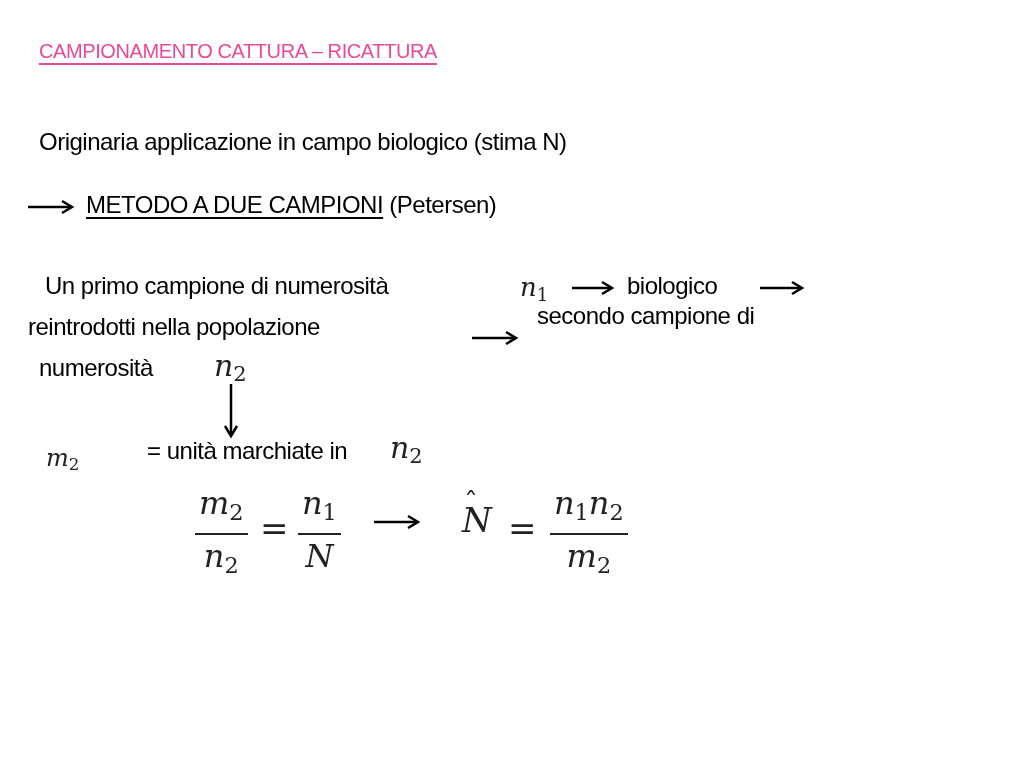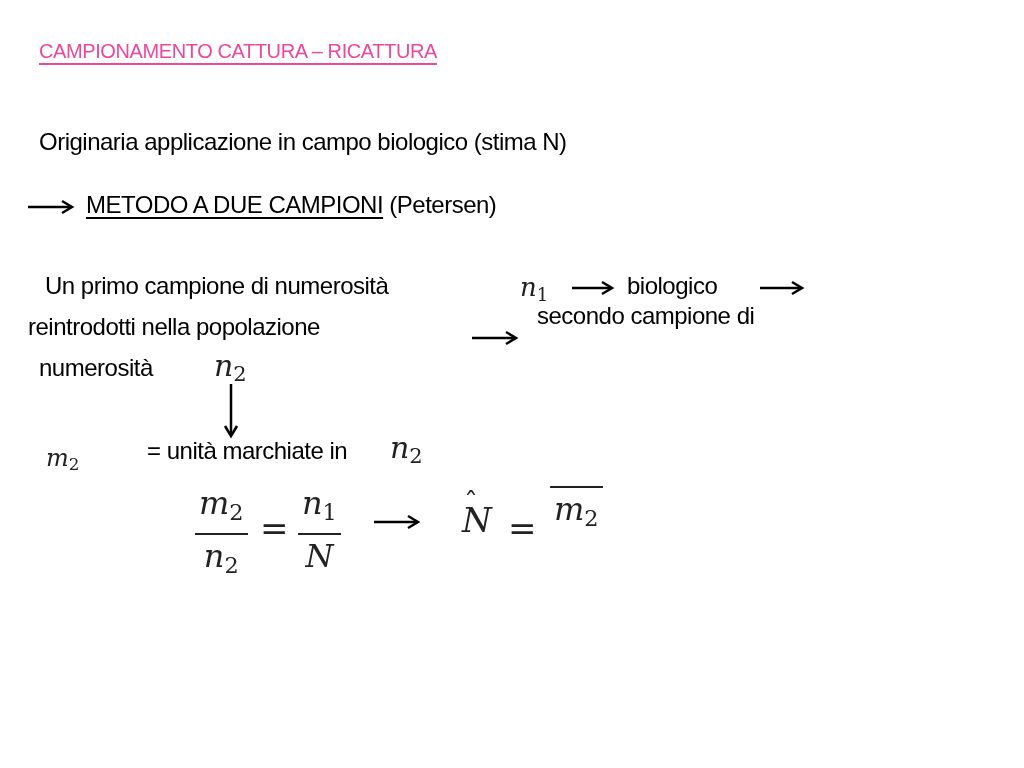--- a/index.html
+++ b/index.html
@@ -86,15 +86,16 @@
 </svg>
 
 <div class="abs math" style="left:462px; top:500px; font-size:34px;">
   <span style="position:relative; display:inline-block;">
     <span style="position:absolute; left:2px; top:-14px; font-style:normal; font-size:28px;">ˆ</span>
     <span>N</span>
   </span>
 </div>
 <div class="eq" style="left:508px; top:508px;">=</div>
 <div class="frac" style="left:550px; top:484px;">
+  <div class="num"><span>n</span><sub>1</sub><span>n</span><sub>2</sub></div>
   <div class="bar"></div>
   <div class="den"><span>m</span><sub>2</sub></div>
 </div>
 
 </body></html>

